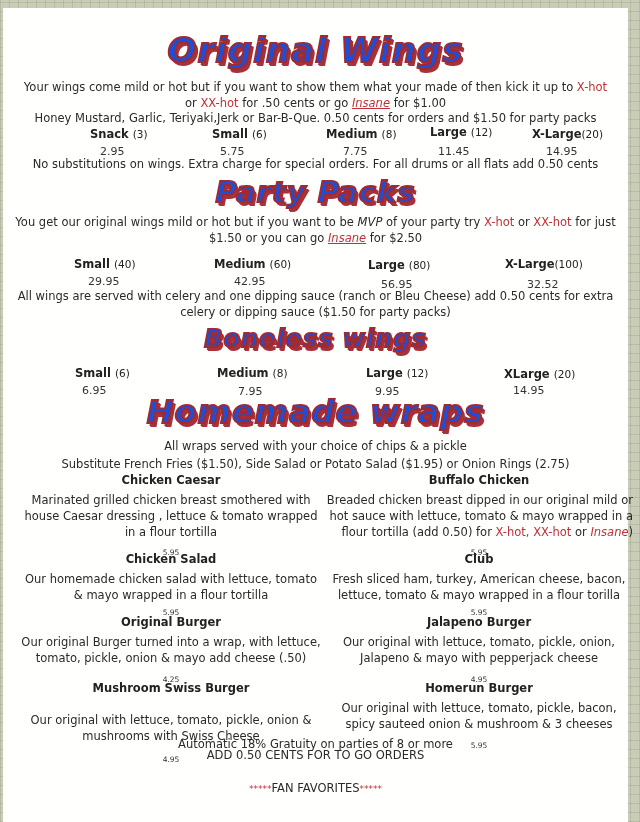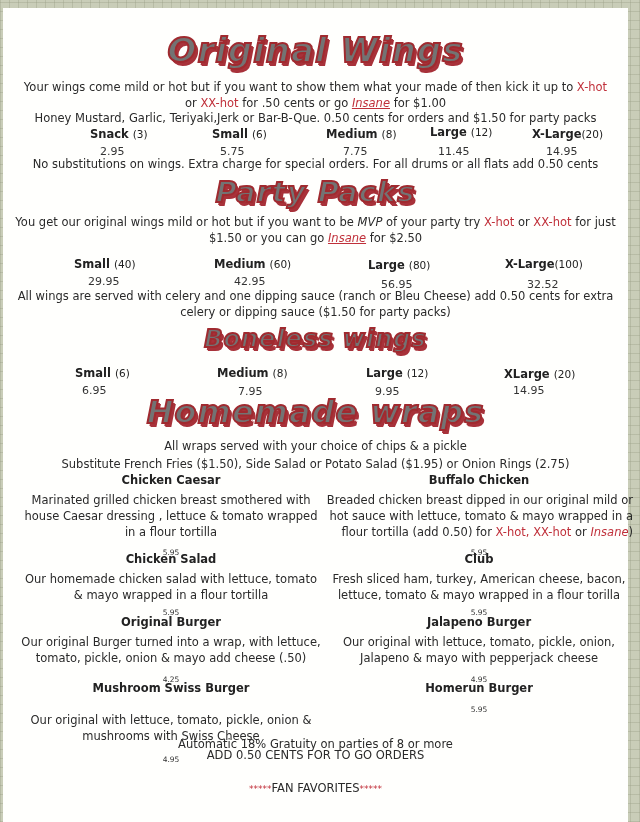--- a/index.html
+++ b/index.html
@@ -14,21 +14,21 @@
     position:relative;
   }
   .paper {
     position:absolute; left:3px; top:8px; width:625px; height:814px;
     background:#fffffd;
   }
   .title {
     position:absolute; left:0; width:625px; text-align:center;
     font-family:"DejaVu Sans", sans-serif;
     font-weight:bold; font-style:italic;
-    color:#737373;
+    color:#1d4ed8;
     -webkit-text-stroke:2px #a02a2f;
     text-shadow: 2px 3px 0 #a8323a, 3px 4px 0 #a8323a;
     letter-spacing:1px;
   }
   .txt { position:absolute; left:0; width:625px; text-align:center; font-size:11.5px; line-height:16px; color:#2a2a2a; }
   .red { color:#c0303a; }
   .redlink { color:#c0303a; font-style:italic; text-decoration:underline; }
   .redi { color:#c0303a; font-style:italic; }
   .size { position:absolute; font-size:11.5px; font-weight:bold; color:#222; white-space:nowrap; }
   .size .cnt { font-weight:normal; font-size:10.5px; }
@@ -121,19 +121,20 @@
     <div style="margin-top:4px;">Fresh sliced ham, turkey, American cheese, bacon, lettuce, tomato &amp; mayo wrapped in a flour torilla</div>
     <div class="ip" style="margin-top:2px;">5.95</div>
   </div>
   <div class="col" style="left:322px;top:606px;">
     <div class="ititle">Jalapeno Burger</div>
     <div style="margin-top:4px;">Our original with lettuce, tomato, pickle, onion, Jalapeno &amp; mayo with pepperjack cheese</div>
     <div class="ip" style="margin-top:6px;">4.95</div>
   </div>
   <div class="col" style="left:322px;top:672px;">
     <div class="ititle">Homerun Burger</div>
+    <div style="margin-top:4px;">Our original with lettuce, tomato, pickle, bacon, spicy sauteed onion &amp; mushroom &amp; 3 cheeses</div>
     <div class="ip" style="margin-top:6px;">5.95</div>
   </div>
 
   <div class="txt" style="top:739px;">ADD 0.50 CENTS FOR TO GO ORDERS</div>
   <div class="txt" style="top:728px;">Automatic 18% Gratuity on parties of 8 or more</div>
   <div class="txt" style="top:772px;"><span class="red" style="font-size:9px">*****</span><span>FAN FAVORITES</span><span class="red" style="font-size:9px">*****</span></div>
 </div>
 
 </body></html>

